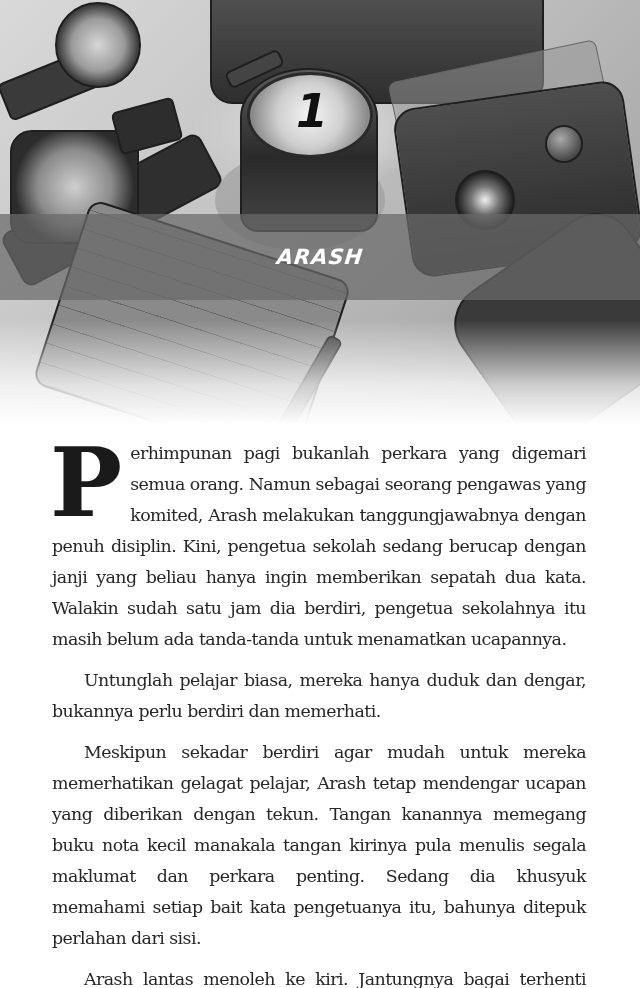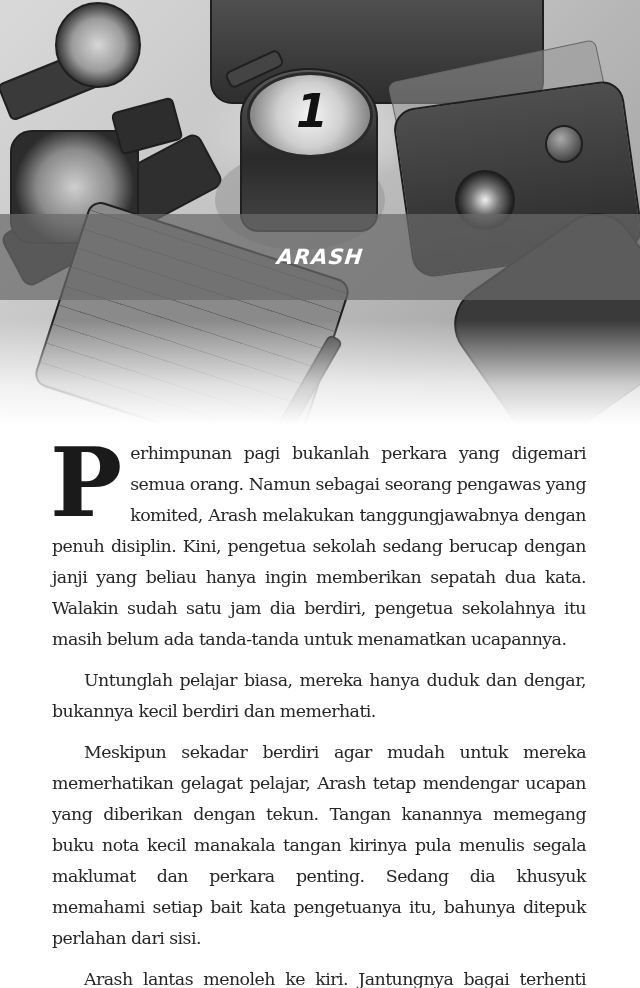--- a/index.html
+++ b/index.html
@@ -84,16 +84,16 @@
   <div class="shape cam"></div>
   <div class="shape pen"></div>
   <div class="hero-fade"></div>
   <div class="title-band">
     <span class="chapter-title">ARASH</span>
   </div>
 </div>
 
 <div class="content">
   <p><span class="dropcap">P</span><span>erhimpunan pagi bukanlah perkara yang digemari semua orang. Namun sebagai seorang pengawas yang komited, Arash melakukan tanggungjawabnya dengan penuh disiplin. Kini, pengetua sekolah sedang berucap dengan janji yang beliau hanya ingin memberikan sepatah dua kata. Walakin sudah satu jam dia berdiri, pengetua sekolahnya itu masih belum ada tanda-tanda untuk menamatkan ucapannya.</span></p>
-  <p class="indent">Untunglah pelajar biasa, mereka hanya duduk dan dengar, bukannya kecil berdiri dan memerhati.</p>
+  <p class="indent">Untunglah pelajar biasa, mereka hanya duduk dan dengar, bukannya perlu berdiri dan memerhati.</p>
   <p class="indent">Meskipun sekadar berdiri agar mudah untuk mereka memerhatikan gelagat pelajar, Arash tetap mendengar ucapan yang diberikan dengan tekun. Tangan kanannya memegang buku nota kecil manakala tangan kirinya pula menulis segala maklumat dan perkara penting. Sedang dia khusyuk memahami setiap bait kata pengetuanya itu, bahunya ditepuk perlahan dari sisi.</p>
   <p class="indent last">Arash lantas menoleh ke kiri. Jantungnya bagai terhenti seketika apabila melihatkan keberadaan ketua pelajar di</p>
 </div>
 
 </body></html>

